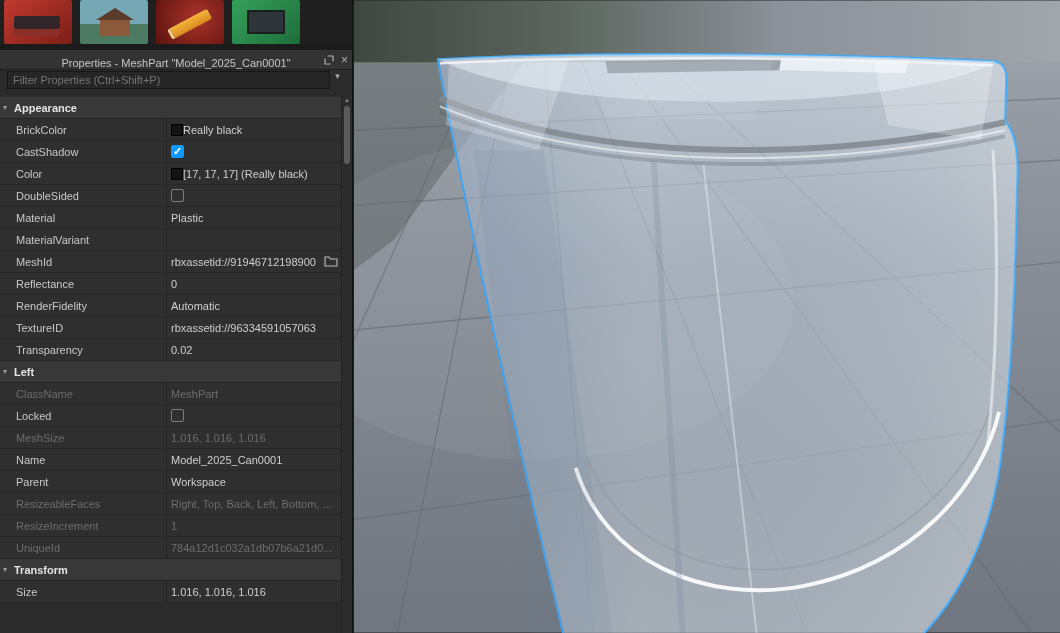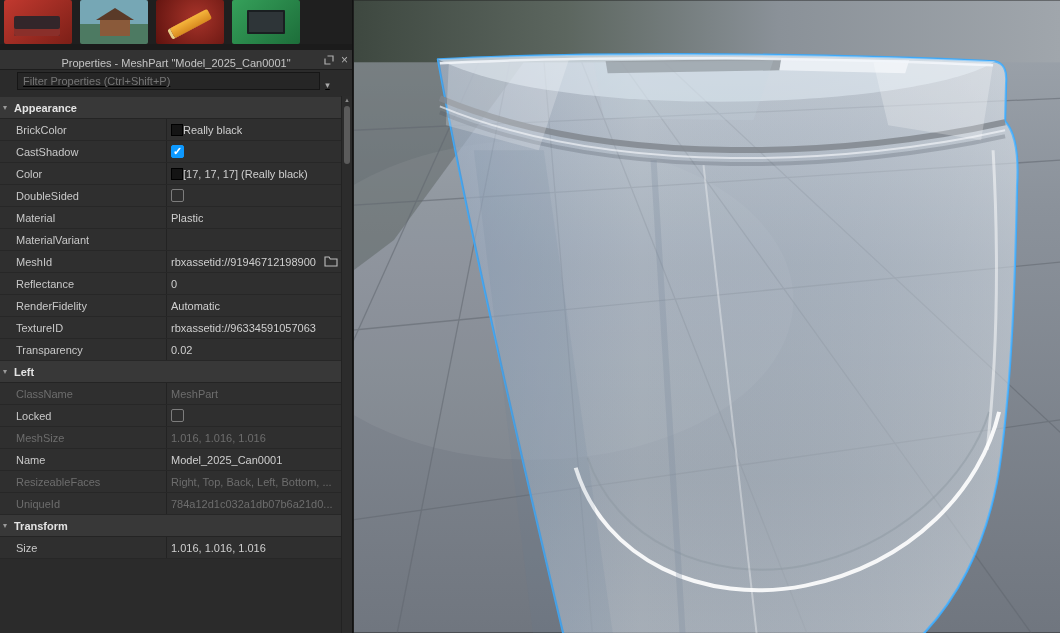--- a/index.html
+++ b/index.html
@@ -31,21 +31,21 @@
   .panel-gap { height:6px; background:#1b1b1b; }
 
   .title-bar { height:20px; background:#333333; display:flex; align-items:flex-end;
     border-bottom:1px solid #1d1d1d; position:relative; }
   .title-text { flex:1; text-align:center; font-size:11px; color:#c4c4c4; white-space:nowrap;
     overflow:hidden; }
   .tb-icons { position:absolute; right:4px; top:0; height:20px; display:flex; align-items:center; gap:7px; }
   .tb-btn { color:#b0b0b0; font-size:12px; line-height:1; cursor:default; }
   .tb-btn svg { display:block; }
 
-  .filter-row { display:flex; align-items:flex-end; padding:1px 17px; background:#2b2b2b; height:21px;text-decoration:underline; }
+  .filter-row { display:flex; align-items:flex-start; padding:1px 7px; background:#2b2b2b; height:21px; }
   .filter-input { flex:1; height:18px; background:#262626; border:1px solid #161616;
     color:#8f8f8f; font-size:11px; padding:0 5px; font-family:"Liberation Sans", sans-serif; }
   .filter-arrow { width:15px; text-align:center; color:#a9a9a9; font-size:9px; }
 
   .prop-grid { position:absolute; top:97px; left:0; right:11px; bottom:0; overflow:hidden;
     background:#2b2b2b; }
   .sheader { height:22px; background:#383838; border-bottom:1px solid #242424;
     display:flex; align-items:center; padding-left:14px; position:relative; }
   .sheader .tri { position:absolute; left:3px; top:6px; font-size:8px; color:#9a9a9a; }
   .sh-label { font-size:11px; font-weight:bold; color:#e3e3e3; }
@@ -236,28 +236,40 @@
       </div>
     </div>
 
     <div class="prow">
       <div class="plabel">Name</div>
       <div class="pvalue">
         <span class="vtext">Model_2025_Can0001</span>
       </div>
     </div>
 
+    <div class="prow">
+      <div class="plabel">Parent</div>
+      <div class="pvalue">
+        <span class="vtext">Workspace</span>
+      </div>
+    </div>
 
     <div class="prow disabled">
       <div class="plabel">ResizeableFaces</div>
       <div class="pvalue">
         <span class="vtext">Right, Top, Back, Left, Bottom, ...</span>
       </div>
     </div>
 
+    <div class="prow disabled">
+      <div class="plabel">ResizeIncrement</div>
+      <div class="pvalue">
+        <span class="vtext">1</span>
+      </div>
+    </div>
 
     <div class="prow disabled">
       <div class="plabel">UniqueId</div>
       <div class="pvalue">
         <span class="vtext">784a12d1c032a1db07b6a21d0...</span>
       </div>
     </div>
 
     <div class="sheader">
       <span class="tri">▾</span>

